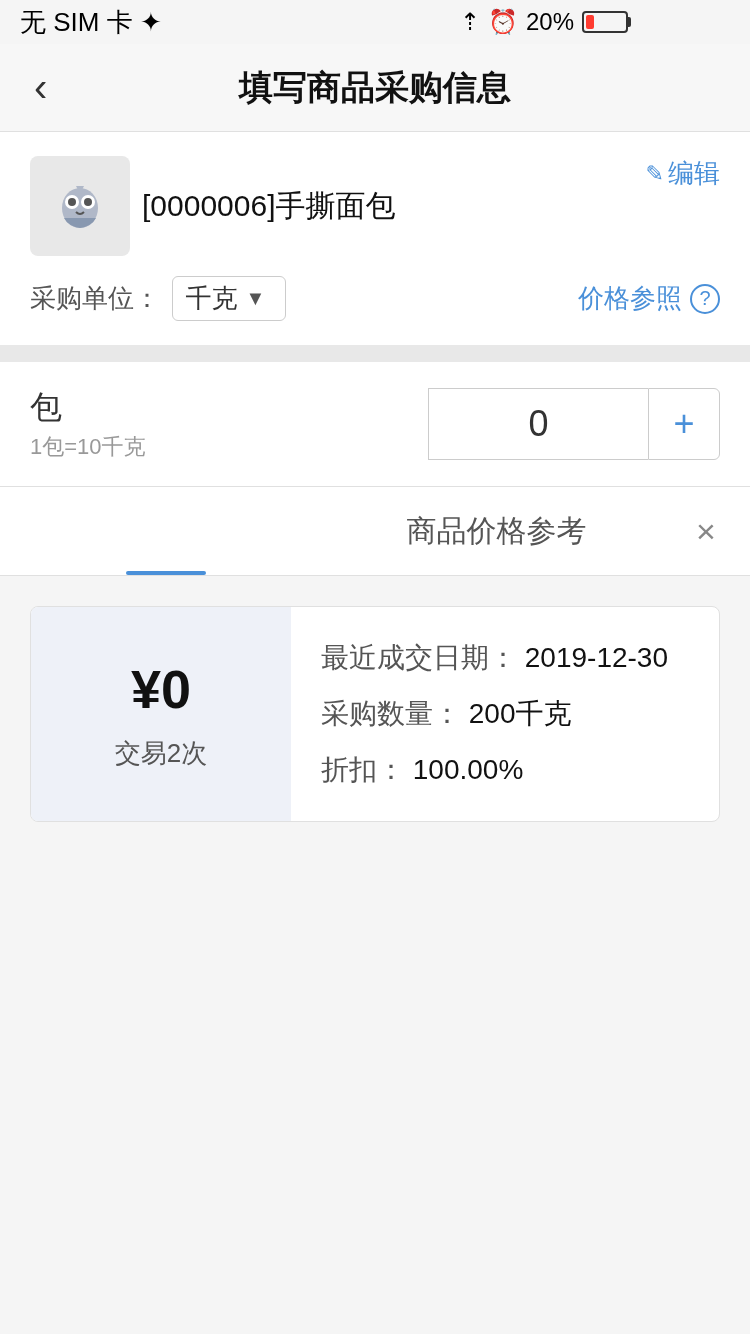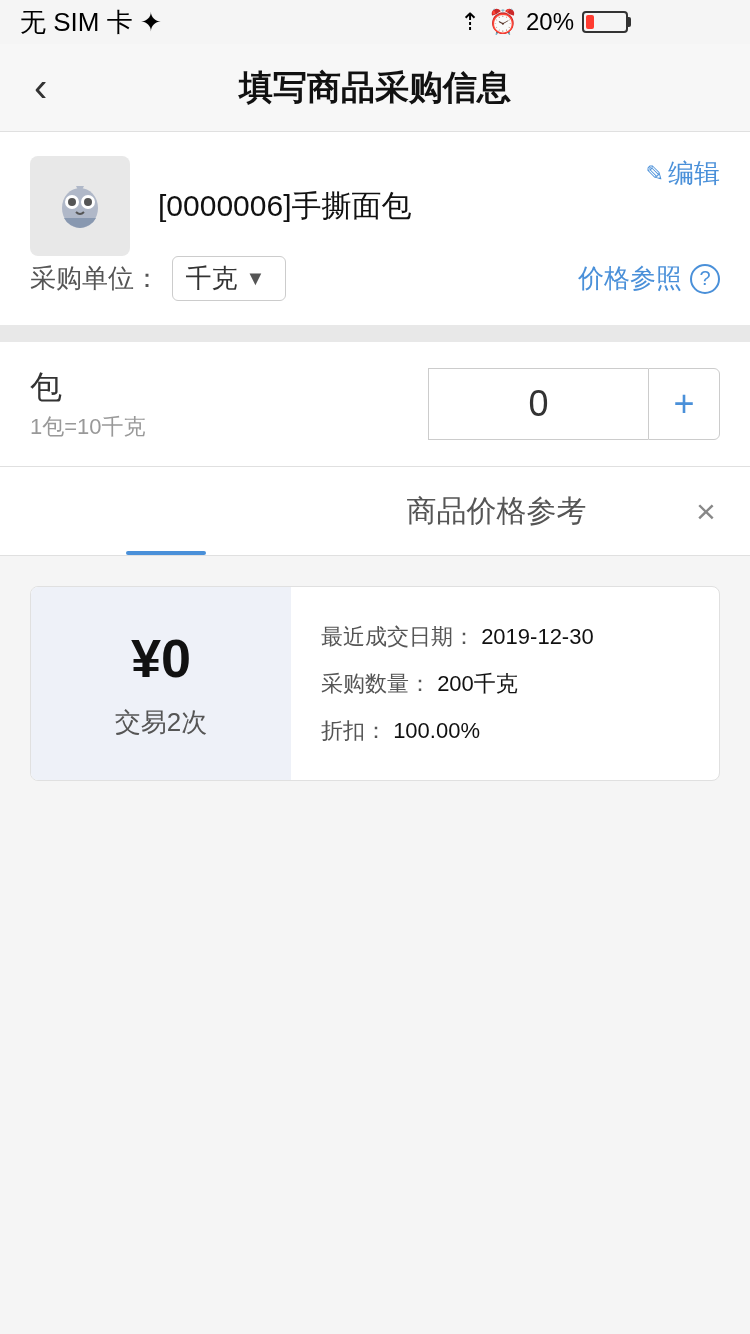--- a/index.html
+++ b/index.html
@@ -98,21 +98,21 @@
       border-bottom: 1px solid #e8e8e8;
     }
     .product-top {
       display: flex;
       align-items: flex-start;
       justify-content: space-between;
     }
     .product-left {
       display: flex;
       align-items: center;
-      gap: 28px;
+      gap: 12px;
     }
     .product-image {
       width: 100px;
       height: 100px;
       background: #e8e8e8;
       border-radius: 8px;
       display: flex;
       align-items: center;
       justify-content: center;
       overflow: hidden;
@@ -135,20 +135,21 @@
       gap: 4px;
       cursor: pointer;
     }
     .edit-icon {
       font-size: 22px;
     }
     .product-unit-row {
       display: flex;
       align-items: center;
       justify-content: space-between;
+      margin-top: 20px;
     }
     .unit-label {
       font-size: 26px;
       color: #555;
     }
     .unit-select {
       border: 1px solid #ccc;
       border-radius: 6px;
       padding: 4px 20px 4px 12px;
       font-size: 26px;
@@ -323,21 +324,21 @@
     }
     .price-right-panel {
       flex: 1;
       padding: 30px 30px;
       display: flex;
       flex-direction: column;
       justify-content: center;
       gap: 14px;
     }
     .price-detail-row {
-      font-size: 22px;
+      font-size: 28px;
       color: #333;
       line-height: 1.5;
     }
     .price-detail-label {
       color: #555;
     }
     .price-detail-value {
       color: #111;
     }
 

